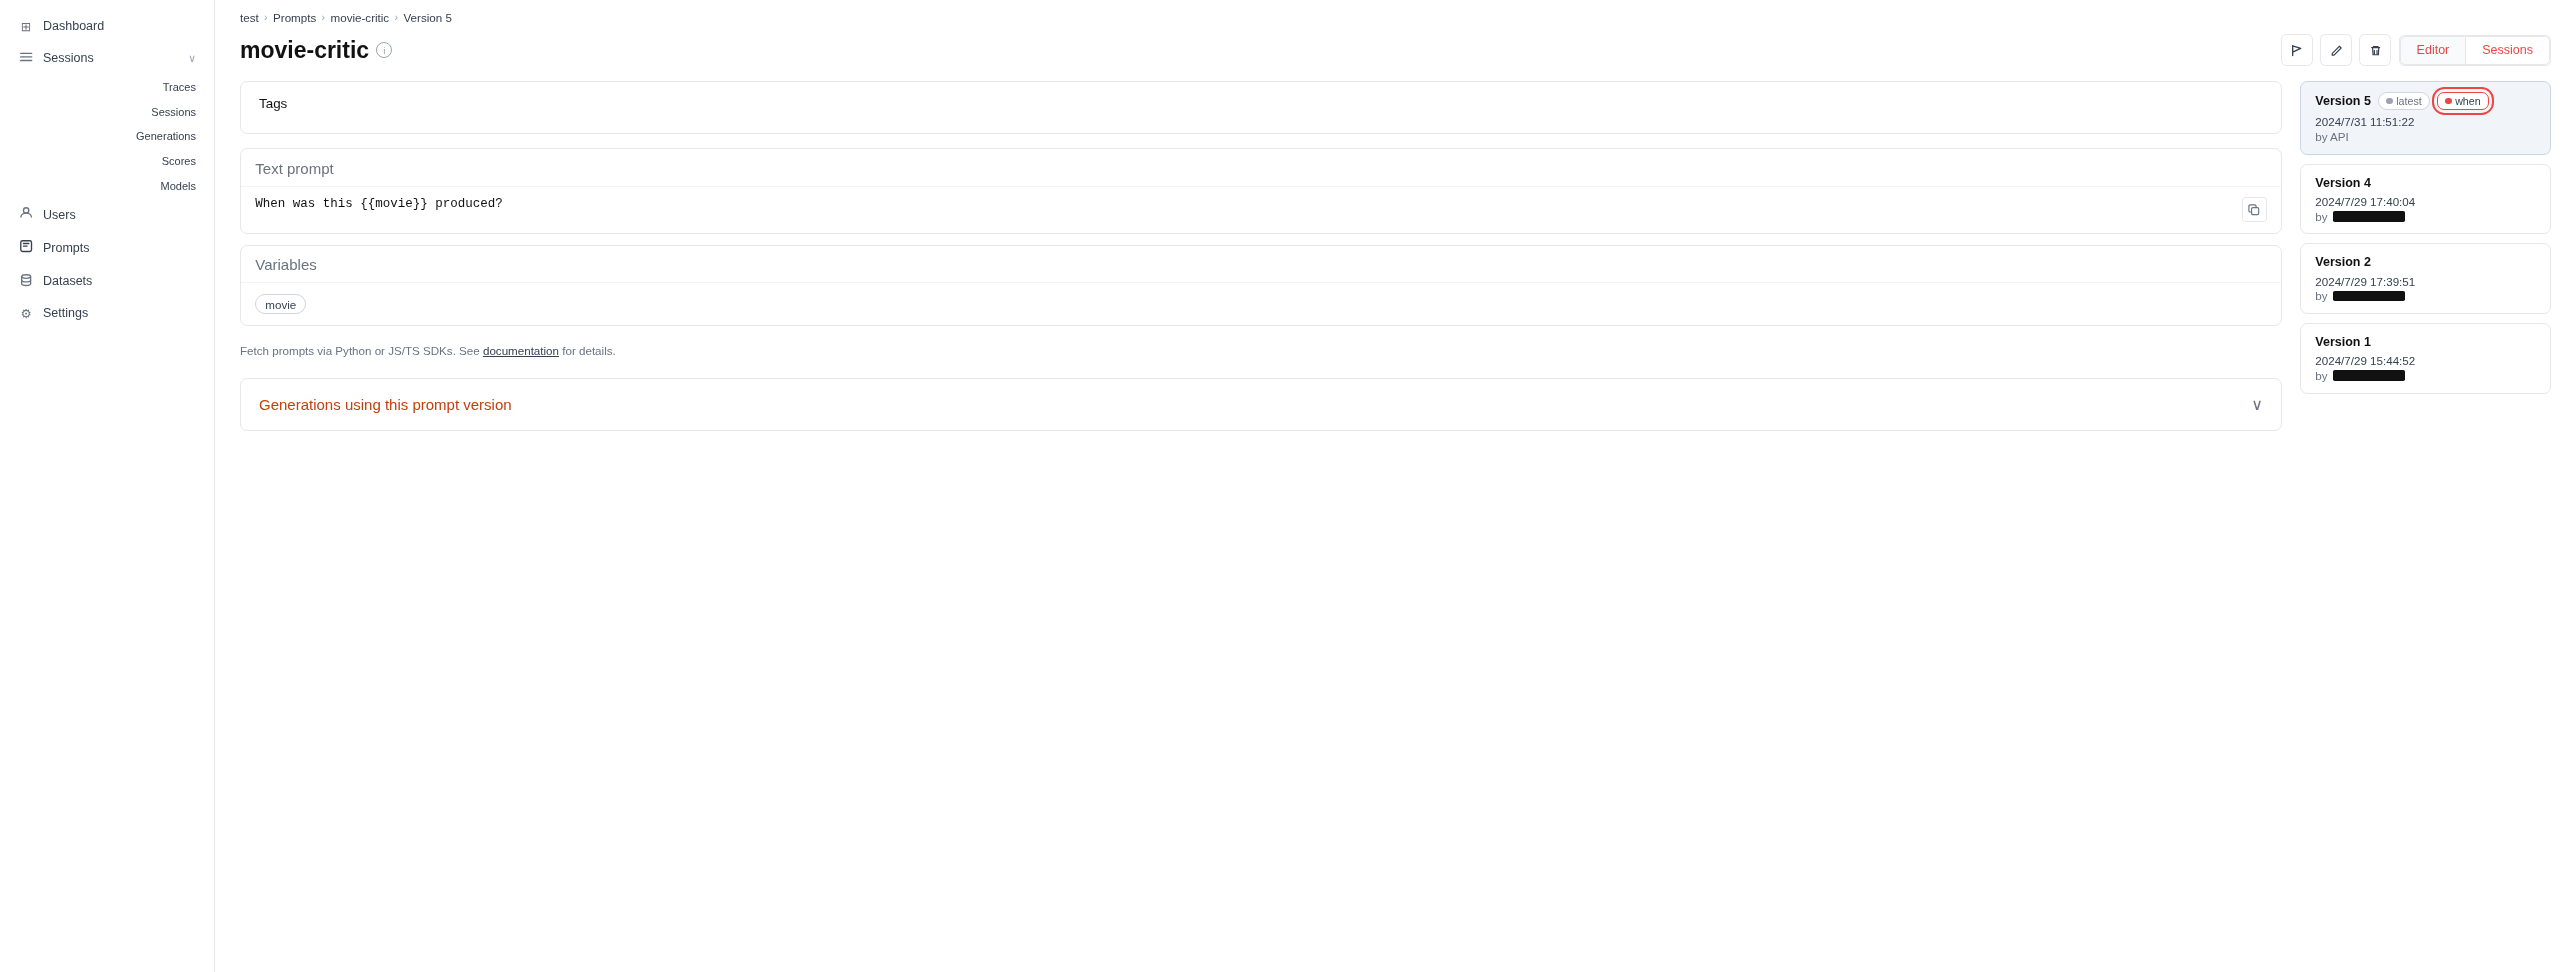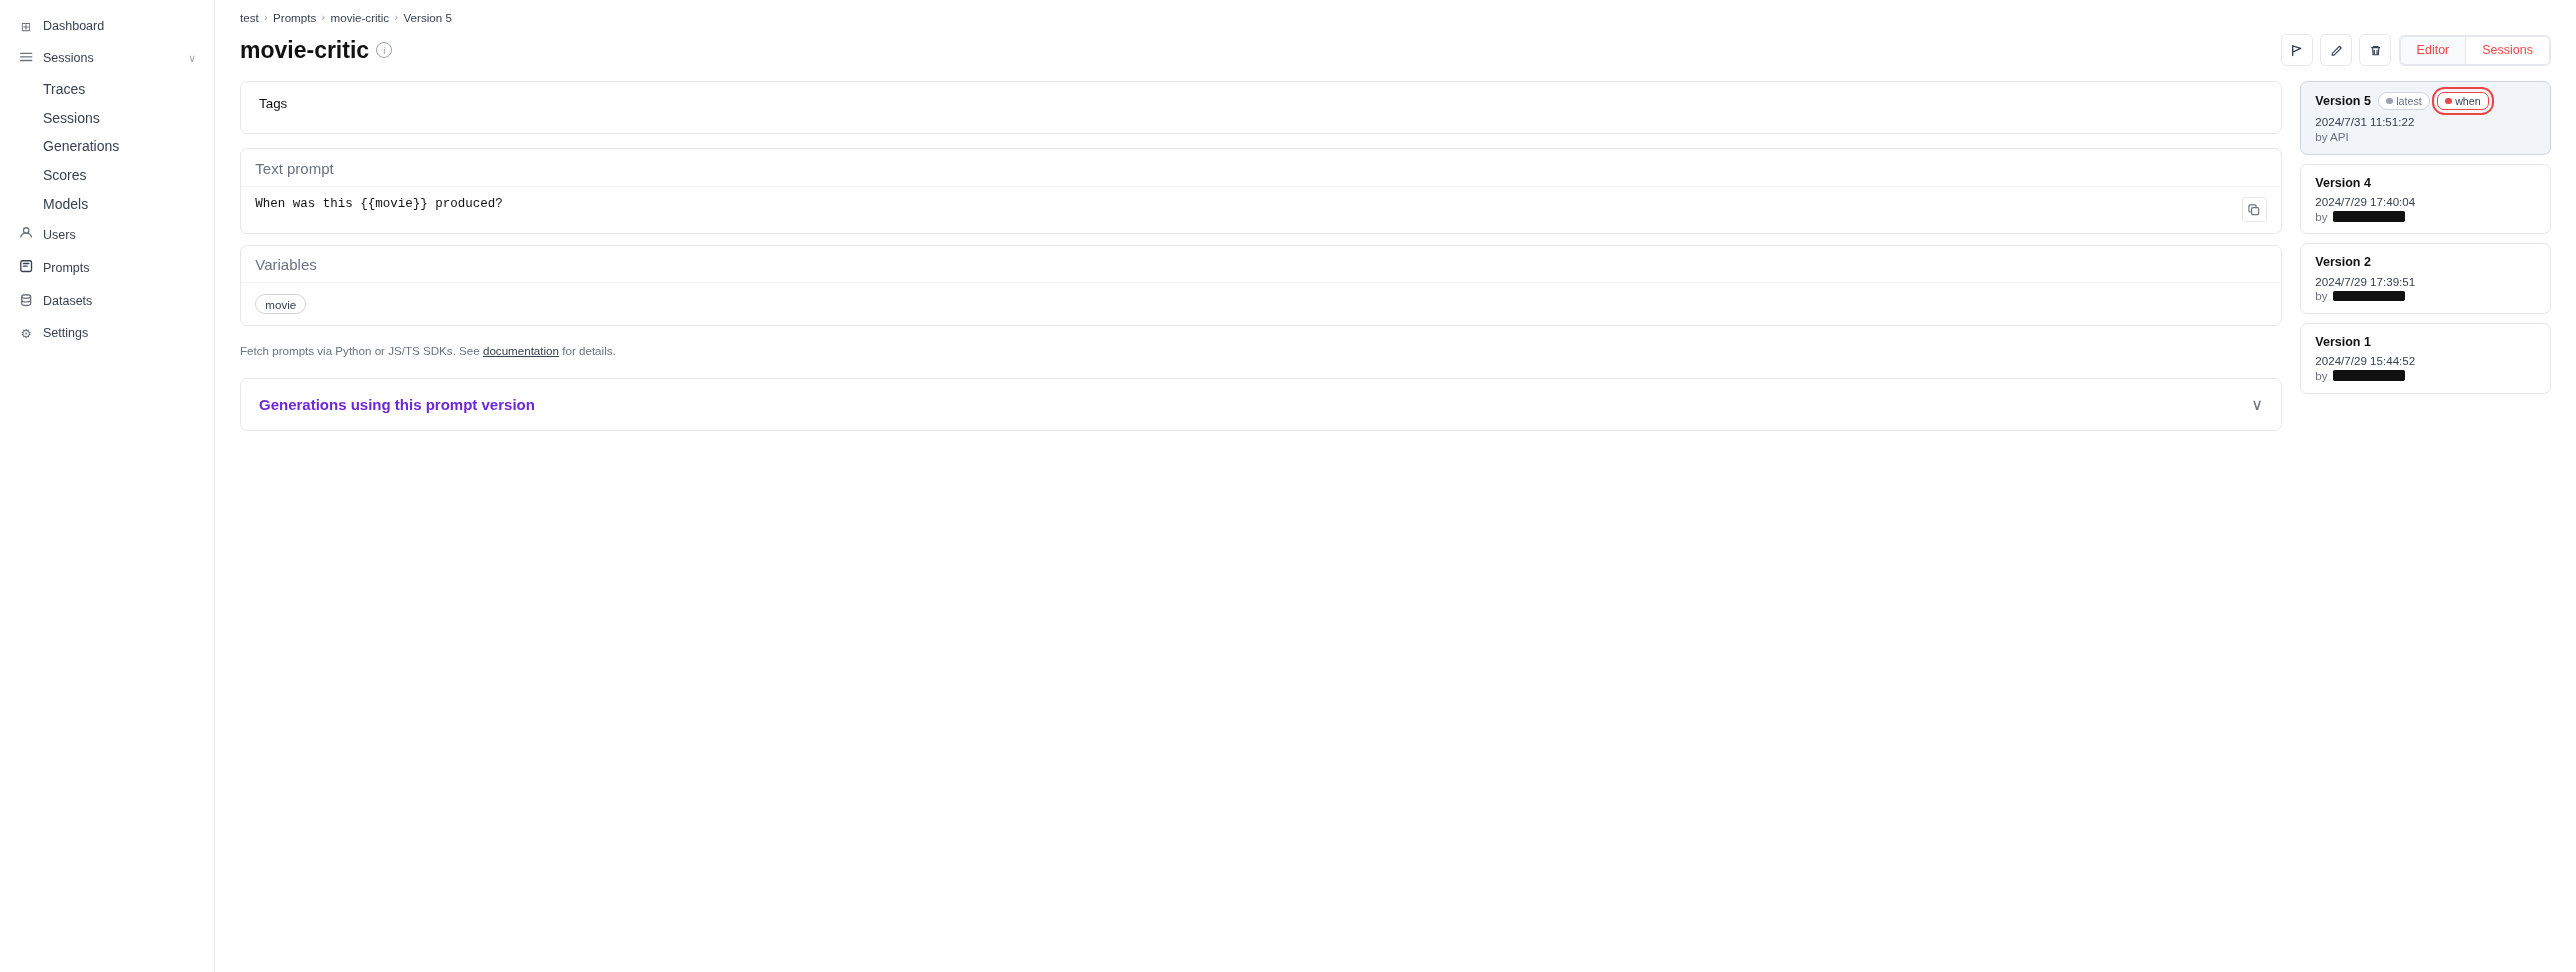--- a/index.html
+++ b/index.html
@@ -65,22 +65,23 @@
       position: relative;
     }
     .nav-item.active { font-weight: 500; }
     .nav-item .nav-icon { width: 16px; text-align: center; color: #6b7280; }
     .nav-item .chevron { margin-left: auto; color: #9ca3af; font-size: 10.7px; }
     .nav-sub-item {
       display: flex;
       align-items: center;
       padding: 6.3px 18px 6.3px 43px;
       cursor: pointer;
-      font-size: 14px;
-      color: #374151;
+      font-size: 11px;
+      color: #374151;
+      justify-content: flex-end;
     }
 
     
     .main {
       flex: 1;
       display: flex;
       flex-direction: column;
       overflow: hidden;
       justify-content: space-between;
     }
@@ -257,22 +258,22 @@
     }
     .gen-header {
       display: flex;
       align-items: center;
       justify-content: space-between;
       padding: 16px 18px;
       cursor: pointer;
     }
     .gen-title {
       font-size: 15px;
-      font-weight: 700;
-      color: #6d28d9;
+      font-weight: 400;
+      color: #c2410c;
     }
     .chevron-down { font-size: 16px; color: #6b7280; }
 
     
     .versions-panel {
       width: 251px;
       min-width: 251px;
     }
 
     .version-item {

